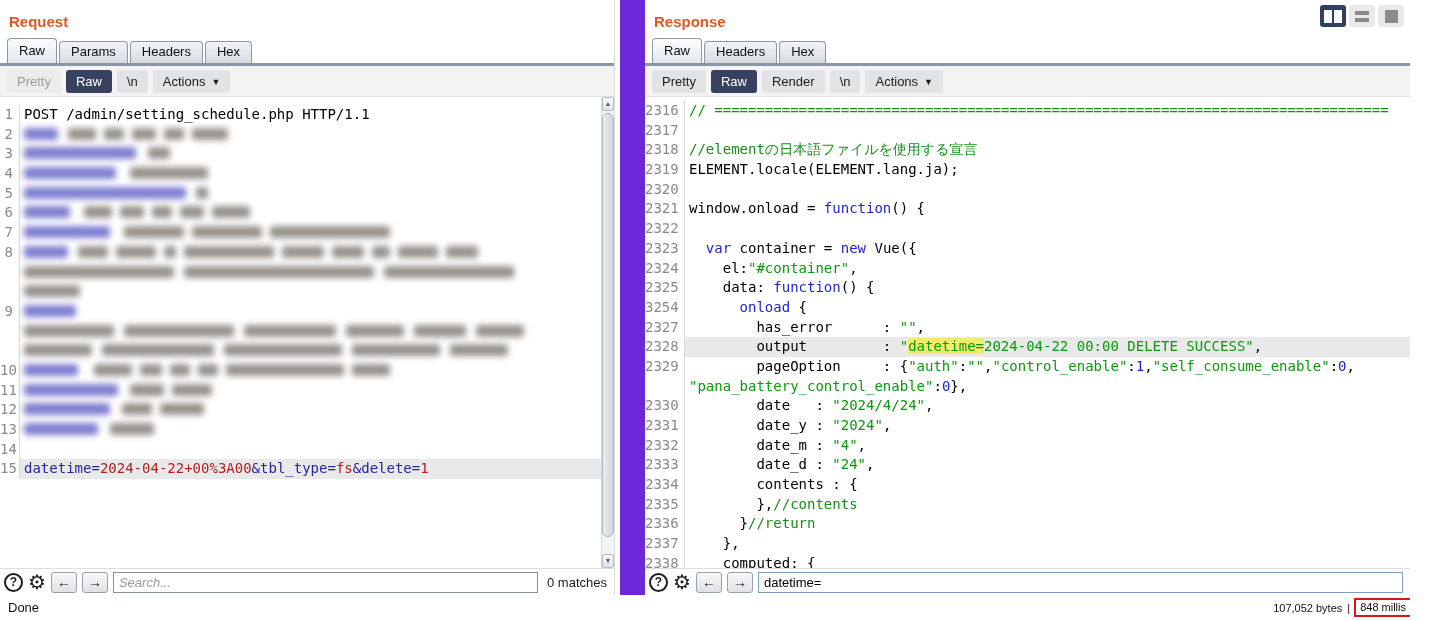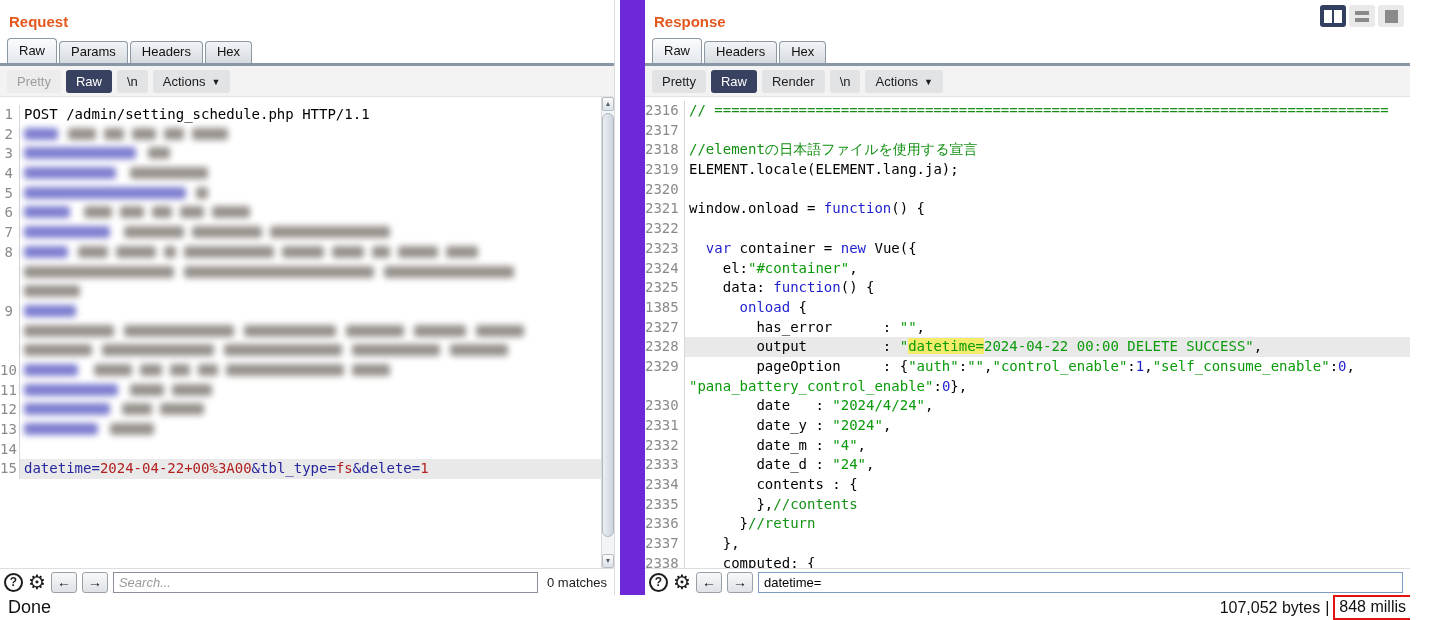--- a/index.html
+++ b/index.html
@@ -67,22 +67,22 @@
   .help-ic { flex:none; width:19px; height:19px; border:2px solid #1c1c1c; border-radius:50%; font-size:12px; font-weight:bold; color:#1c1c1c; display:flex; align-items:center; justify-content:center; }
   .gear-ic { flex:none; font-size:20px; line-height:19px; color:#1c1c1c; }
   .abtn { flex:none; width:26px; height:21px; border:1px solid #9aa0a8; border-radius:3px; background:linear-gradient(#f7f8f9,#dfe2e6); font-size:14px; color:#111; display:flex; align-items:center; justify-content:center; cursor:default; }
   .sinput { flex:1; height:21px; border:1px solid #8a9099; font-size:13px; padding:0 5px; font-family:"Liberation Sans",sans-serif; color:#000; background:#fff; }
   .sinput::placeholder { font-style:italic; color:#9a9a9a; }
   .sinput.focused { border-color:#7d9cc4; }
   .matches { flex:none; font-size:13px; color:#1c1c1c; margin-left:4px; white-space:nowrap; }
 
   
   .statusbar { position:absolute; left:0; right:0; bottom:0; height:25px; background:#fff; display:flex; align-items:center; padding-left:8px; overflow:hidden; }
-  .status-left { font-size:18px; color:#111; }
-  .status-right { margin-left:auto; display:flex; align-items:center; font-size:16px; color:#111; white-space:nowrap; }
+  .status-left { font-size:13px; color:#111; }
+  .status-right { margin-left:auto; display:flex; align-items:center; font-size:11px; color:#111; white-space:nowrap; }
   .status-right .sep { margin:0 4px 0 5px; }
   .redbox { border:2px solid #e01212; padding:1px 6px 2px 4px; margin-right:-4px; }
 
   
   .layoutbtns { position:absolute; top:5px; right:6px; display:flex; gap:3px; }
   .lb { width:26px; height:22px; border-radius:3px; background:#e9e9e9; display:flex; align-items:center; justify-content:center; gap:2px; cursor:default; }
   .lb.sel { background:#333f5e; }
   .lb .col { width:8px; height:13px; background:#fff; }
   .lb .bars { display:flex; flex-direction:column; gap:3px; }
   .lb .bar { width:14px; height:4px; background:#8a8a8a; }
@@ -258,21 +258,21 @@
           </div>
           <div class="crow">
             <span class="gut">2324</span>
             <span class="ctext"><span class="pl">    el:</span><span class="st">"#container"</span><span class="pl">,</span></span>
           </div>
           <div class="crow">
             <span class="gut">2325</span>
             <span class="ctext"><span class="pl">    data: </span><span class="kw">function</span><span class="pl">() {</span></span>
           </div>
           <div class="crow">
-            <span class="gut">1385</span>
+            <span class="gut">3254</span>
             <span class="ctext"><span class="pl">      </span><span class="kw">onload</span><span class="pl"> {</span></span>
           </div>
           <div class="crow">
             <span class="gut">2327</span>
             <span class="ctext"><span class="pl">        has_error      : </span><span class="st">""</span><span class="pl">,</span></span>
           </div>
           <div class="crow">
             <span class="gut">2328</span>
             <span class="ctext rowhl"><span class="pl">        output         : </span><span class="st">"</span><span class="mt">datetime=</span><span class="st">2024-04-22 00:00 DELETE SUCCESS"</span><span class="pl">,</span></span>
           </div>

